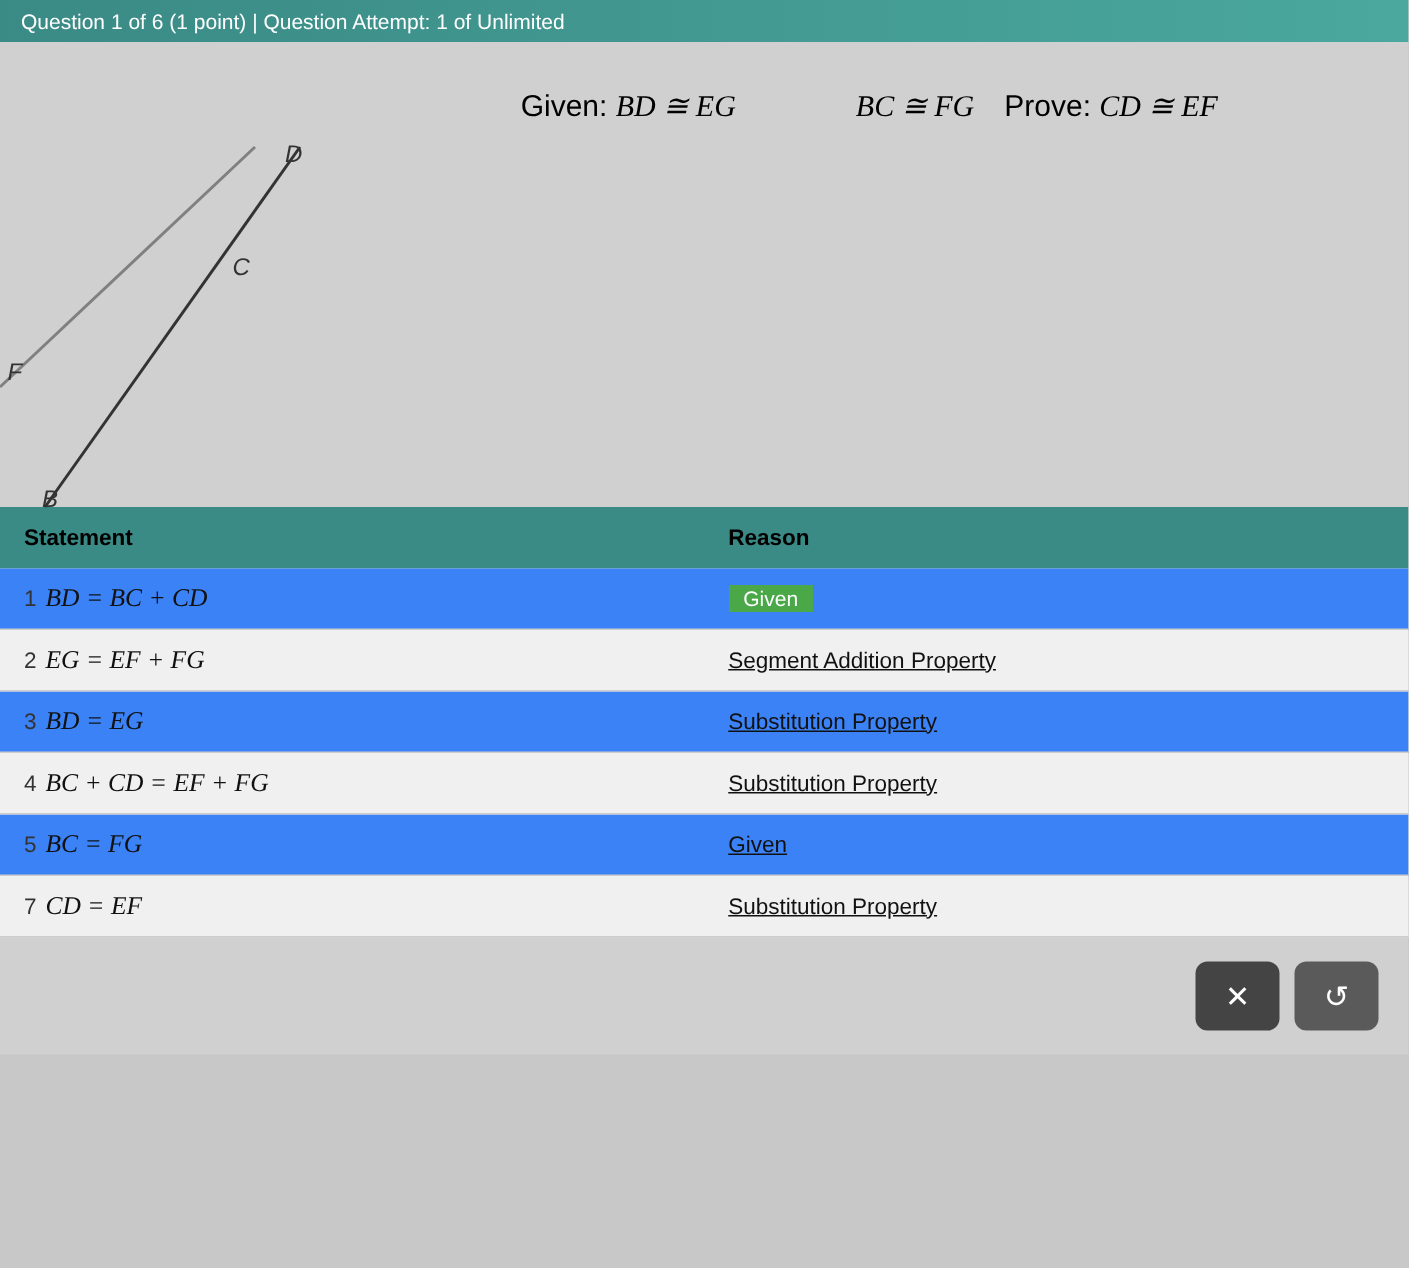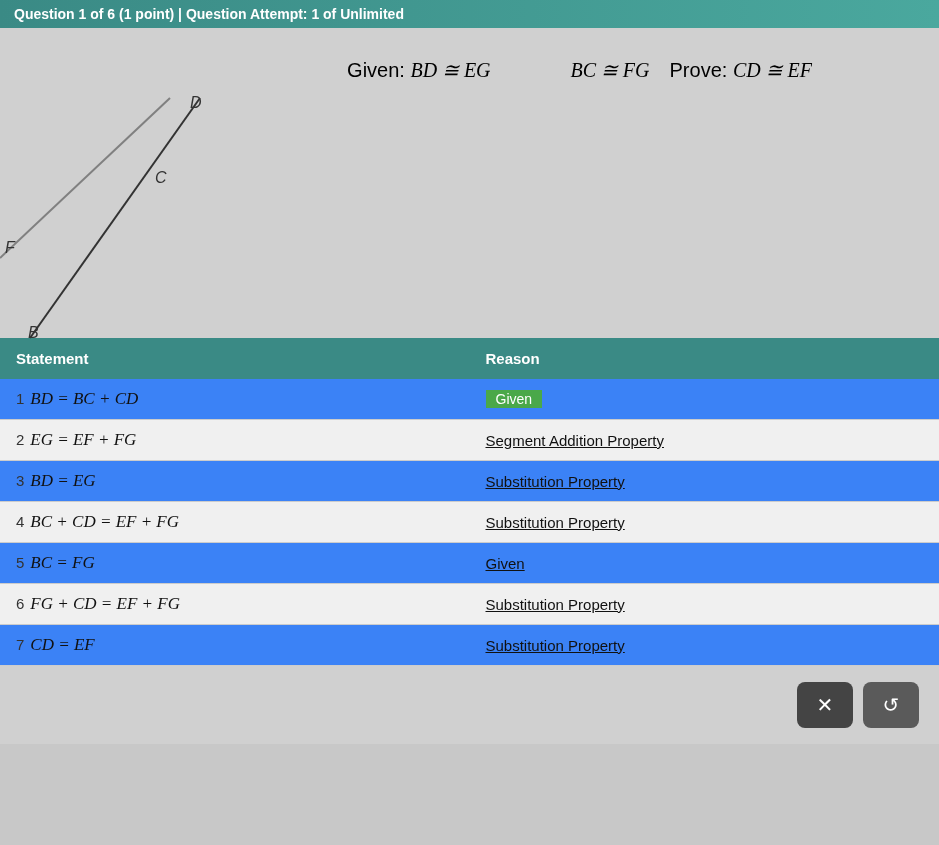--- a/index.html
+++ b/index.html
@@ -11,21 +11,21 @@
       overflow-x: hidden;
     }
 
     
     .top-bar {
       background: linear-gradient(to right, #3a8a85, #4aa89e);
       color: white;
       font-family: Arial, sans-serif;
       font-size: 14px;
       padding: 6px 14px;
-      font-weight: 700;
+      font-weight: 400;
     }
 
     
     .upper-section {
       background: #d0d0d0;
       display: flex;
       padding: 20px 0 20px 0;
       min-height: 310px;
       position: relative;
     }
@@ -67,21 +67,21 @@
       margin: 0;
     }
 
     .proof-table {
       width: 100%;
       border-collapse: collapse;
     }
 
     .table-header {
       background: #3a8a85;
-      color: #ffffff;
+      color: #000000;
     }
 
     .table-header th {
       padding: 12px 16px;
       font-family: Arial, sans-serif;
       font-size: 15px;
       font-weight: 600;
       text-align: left;
     }
 
@@ -243,24 +243,20 @@
         </tr>
         <tr>
           <td><span class="row-num">4</span><span class="math">BC + CD = EF + FG</span></td>
           <td>Substitution Property</td>
         </tr>
         <tr>
           <td><span class="row-num">5</span><span class="math">BC = FG</span></td>
           <td>Given</td>
         </tr>
         <tr>
-          <td><span class="row-num">6</span><span class="math">FG + CD = EF + FG</span></td>
-          <td>Substitution Property</td>
-        </tr>
-        <tr>
           <td><span class="row-num">7</span><span class="math">CD = EF</span></td>
           <td>Substitution Property</td>
         </tr>
       </tbody>
   </table>
 </div>
 
 <div class="bottom-bar">
   <button class="btn-action btn-close">✕</button>
   <button class="btn-action btn-undo">↺</button>

